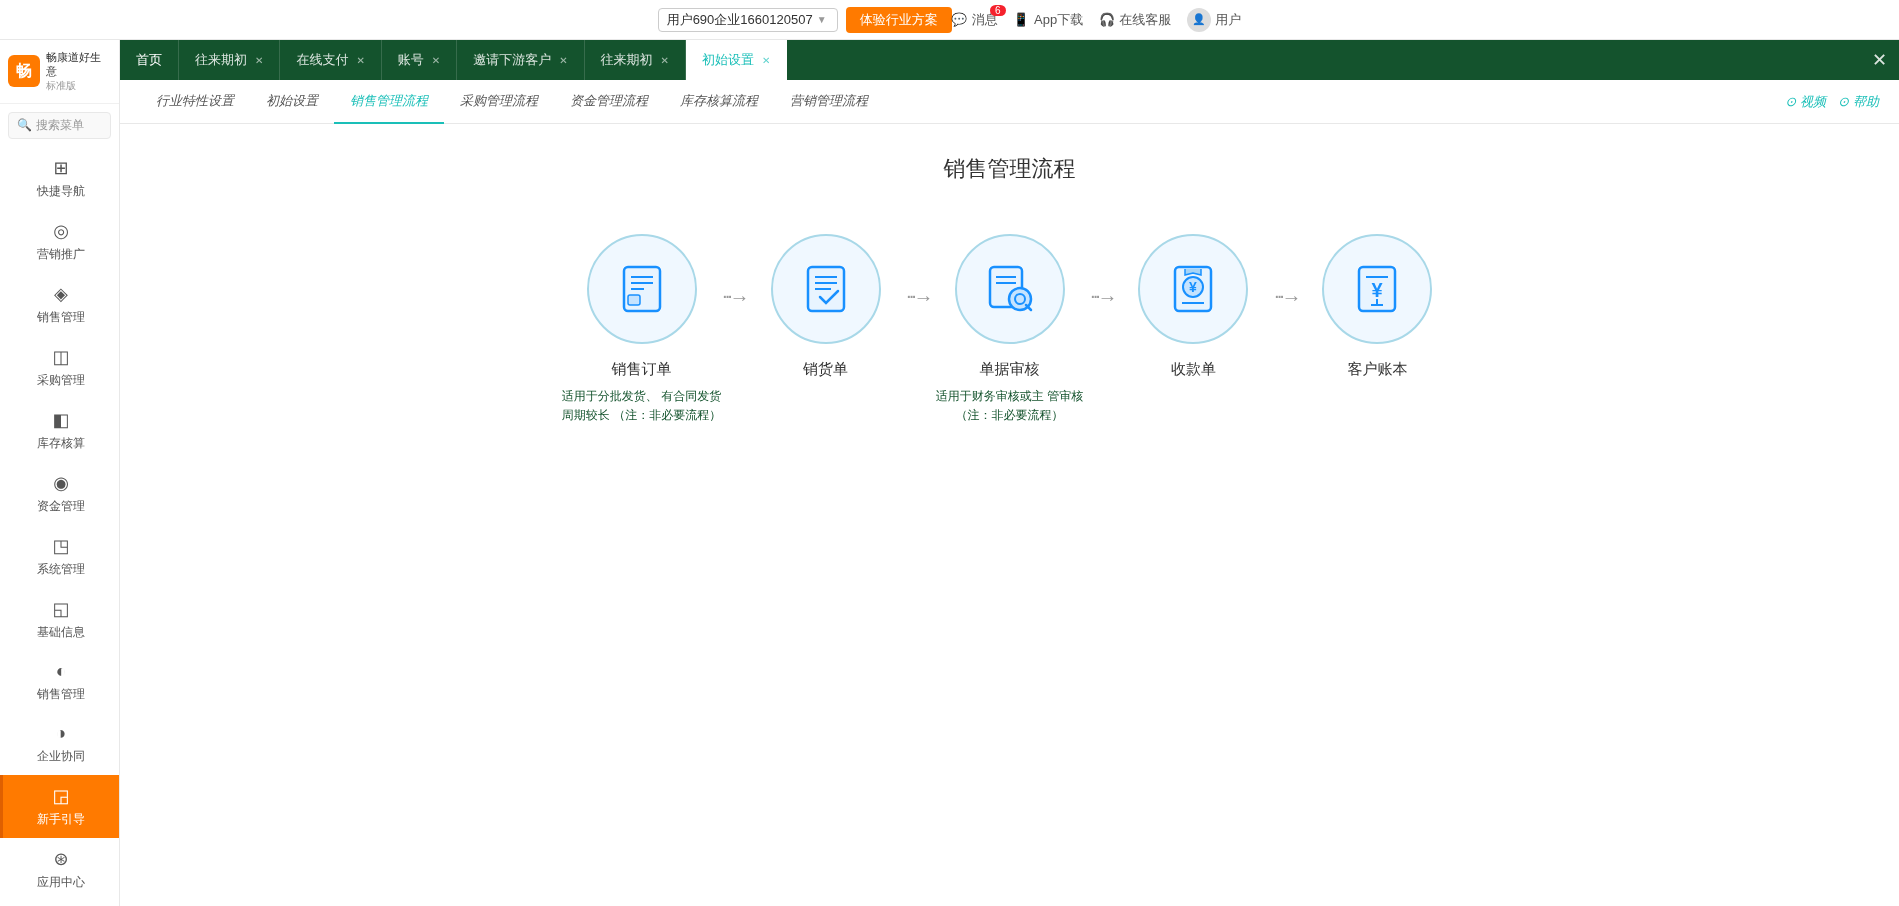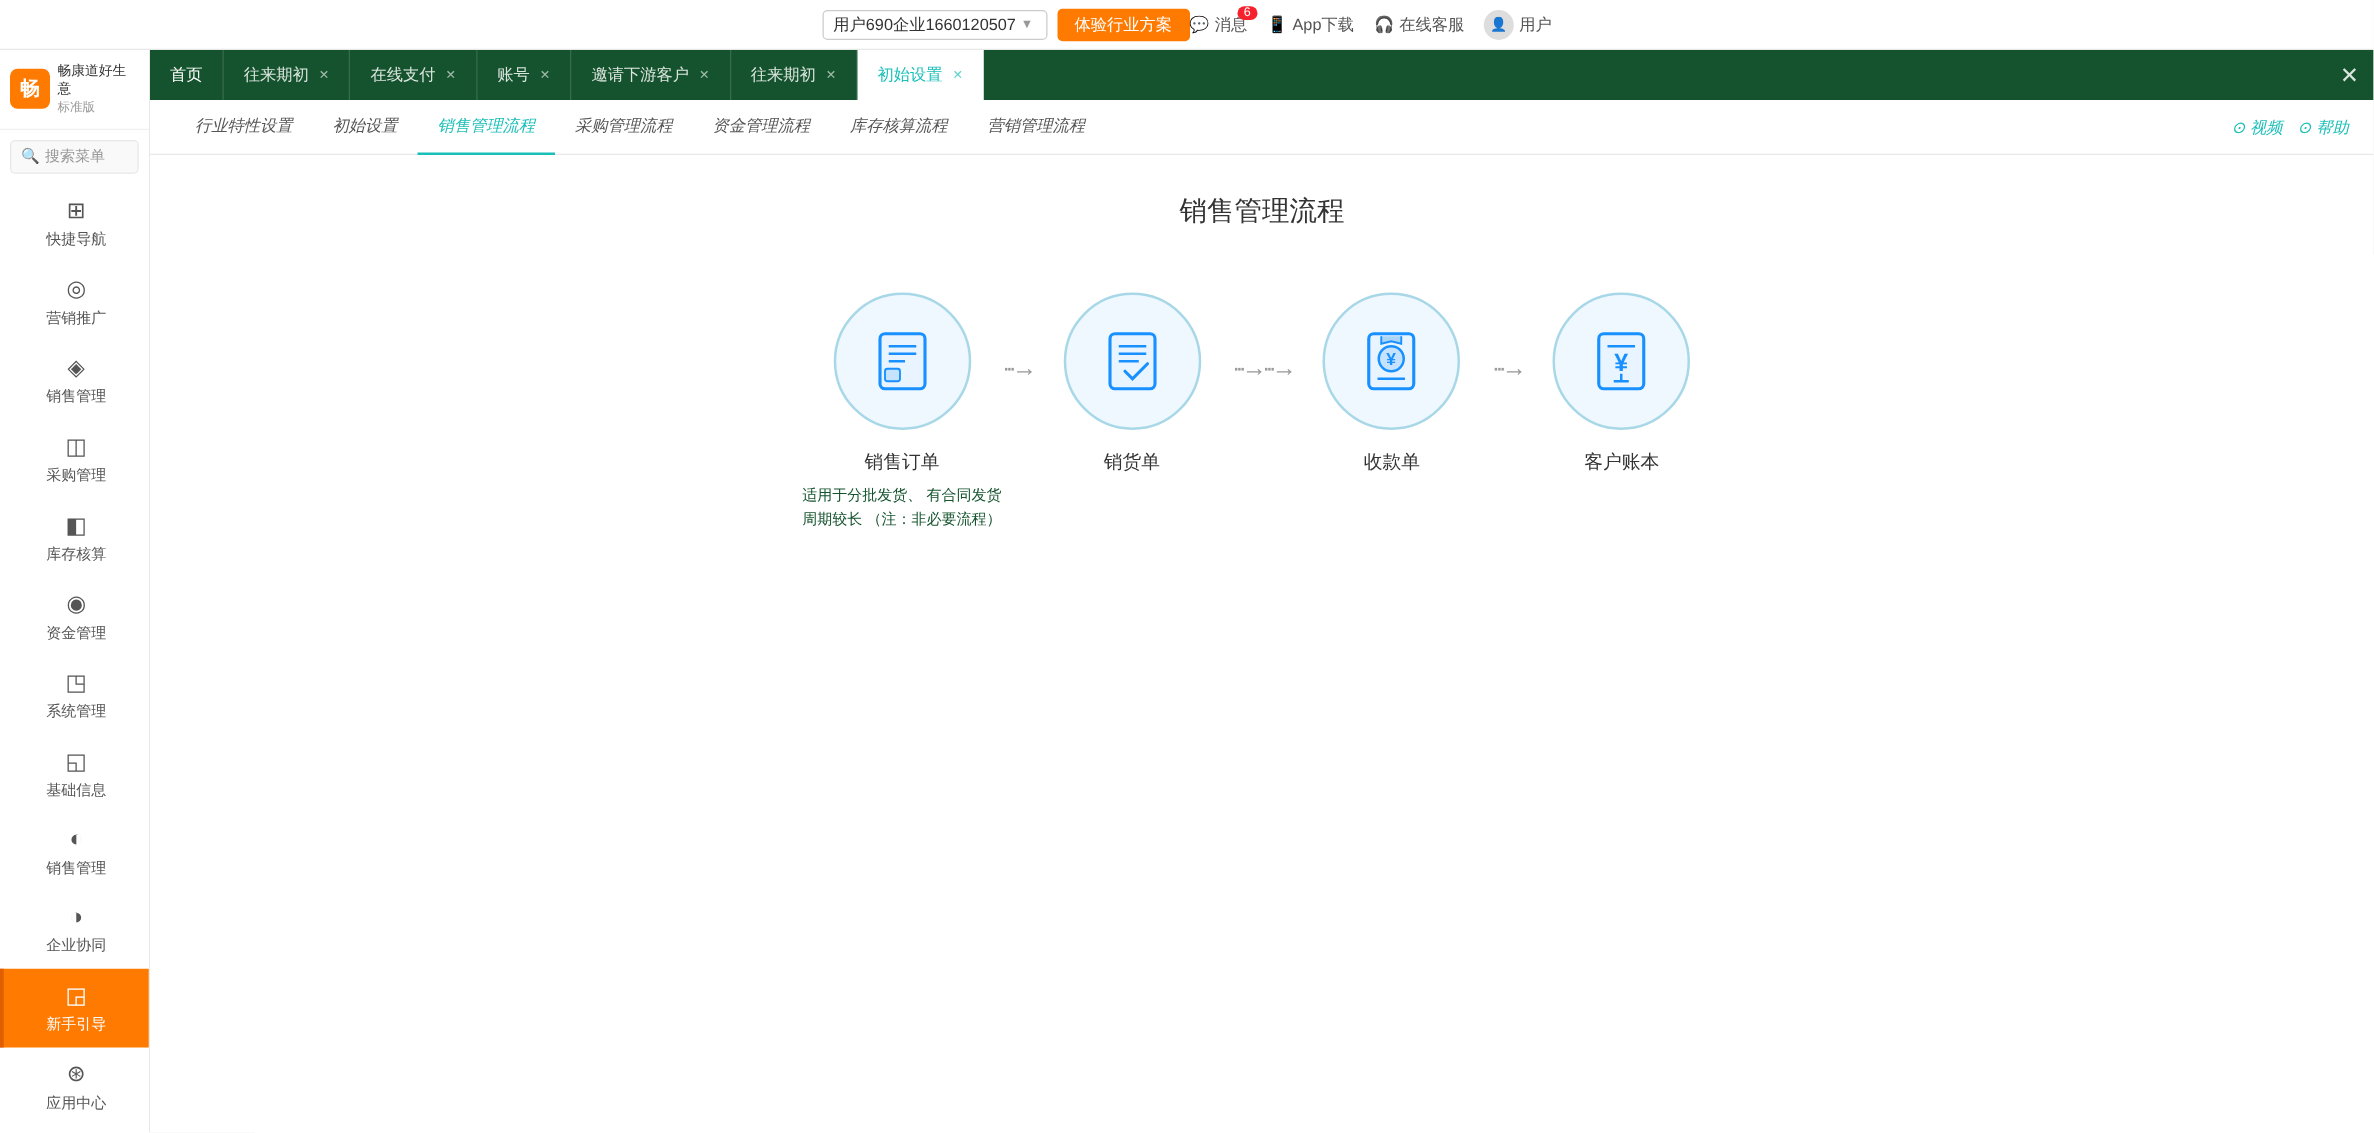--- a/index.html
+++ b/index.html
@@ -239,20 +239,36 @@
     <rect x="10" y="6" width="36" height="44" rx="4" stroke="#1890ff" stroke-width="2.5" fill="#e8f4ff"></rect>
     <line x1="17" y1="16" x2="39" y2="16" stroke="#1890ff" stroke-width="2"></line>
     <line x1="17" y1="22" x2="39" y2="22" stroke="#1890ff" stroke-width="2"></line>
     <line x1="17" y1="28" x2="33" y2="28" stroke="#1890ff" stroke-width="2"></line>
     <path d="M22 36 L28 42 L40 30" stroke="#1890ff" stroke-width="2.5" fill="none" stroke-linecap="round"></path>
   </svg>
             </div>
             <div class="flow-step-name">销货单</div>
           </div>
           <div class="flow-arrow">···→</div>
+          <div class="flow-step">
+            <div class="flow-circle">
+              <svg viewBox="0 0 56 56" fill="none" xmlns="http://www.w3.org/2000/svg">
+    <rect x="8" y="6" width="32" height="40" rx="4" stroke="#1890ff" stroke-width="2.5" fill="#e8f4ff"></rect>
+    <line x1="14" y1="16" x2="34" y2="16" stroke="#1890ff" stroke-width="2"></line>
+    <line x1="14" y1="22" x2="34" y2="22" stroke="#1890ff" stroke-width="2"></line>
+    <circle cx="38" cy="38" r="11" stroke="#1890ff" stroke-width="2.5" fill="#c5e3ff"></circle>
+    <circle cx="38" cy="38" r="5" stroke="#1890ff" stroke-width="2" fill="none"></circle>
+    <line x1="44" y1="44" x2="49" y2="49" stroke="#1890ff" stroke-width="2.5" stroke-linecap="round"></line>
+  </svg>
+            </div>
+            <div class="flow-step-name">单据审核</div>
+            <div class="flow-step-desc">适用于财务审核或主
+管审核
+（注：非必要流程）</div>
+          </div>
           <div class="flow-arrow">···→</div>
           <div class="flow-step">
             <div class="flow-circle">
               <svg viewBox="0 0 56 56" fill="none" xmlns="http://www.w3.org/2000/svg">
     <rect x="10" y="6" width="36" height="44" rx="4" stroke="#1890ff" stroke-width="2.5" fill="#e8f4ff"></rect>
     <circle cx="28" cy="26" r="10" stroke="#1890ff" stroke-width="2" fill="#c5e3ff"></circle>
     <text x="28" y="31" text-anchor="middle" font-size="14" fill="#1890ff" font-weight="bold">¥</text>
     <line x1="17" y1="42" x2="39" y2="42" stroke="#1890ff" stroke-width="2"></line>
     <path d="M20 8 L20 14 L28 12 L36 14 L36 8" stroke="#1890ff" stroke-width="1.5" fill="#a8d4f5"></path>
   </svg>

